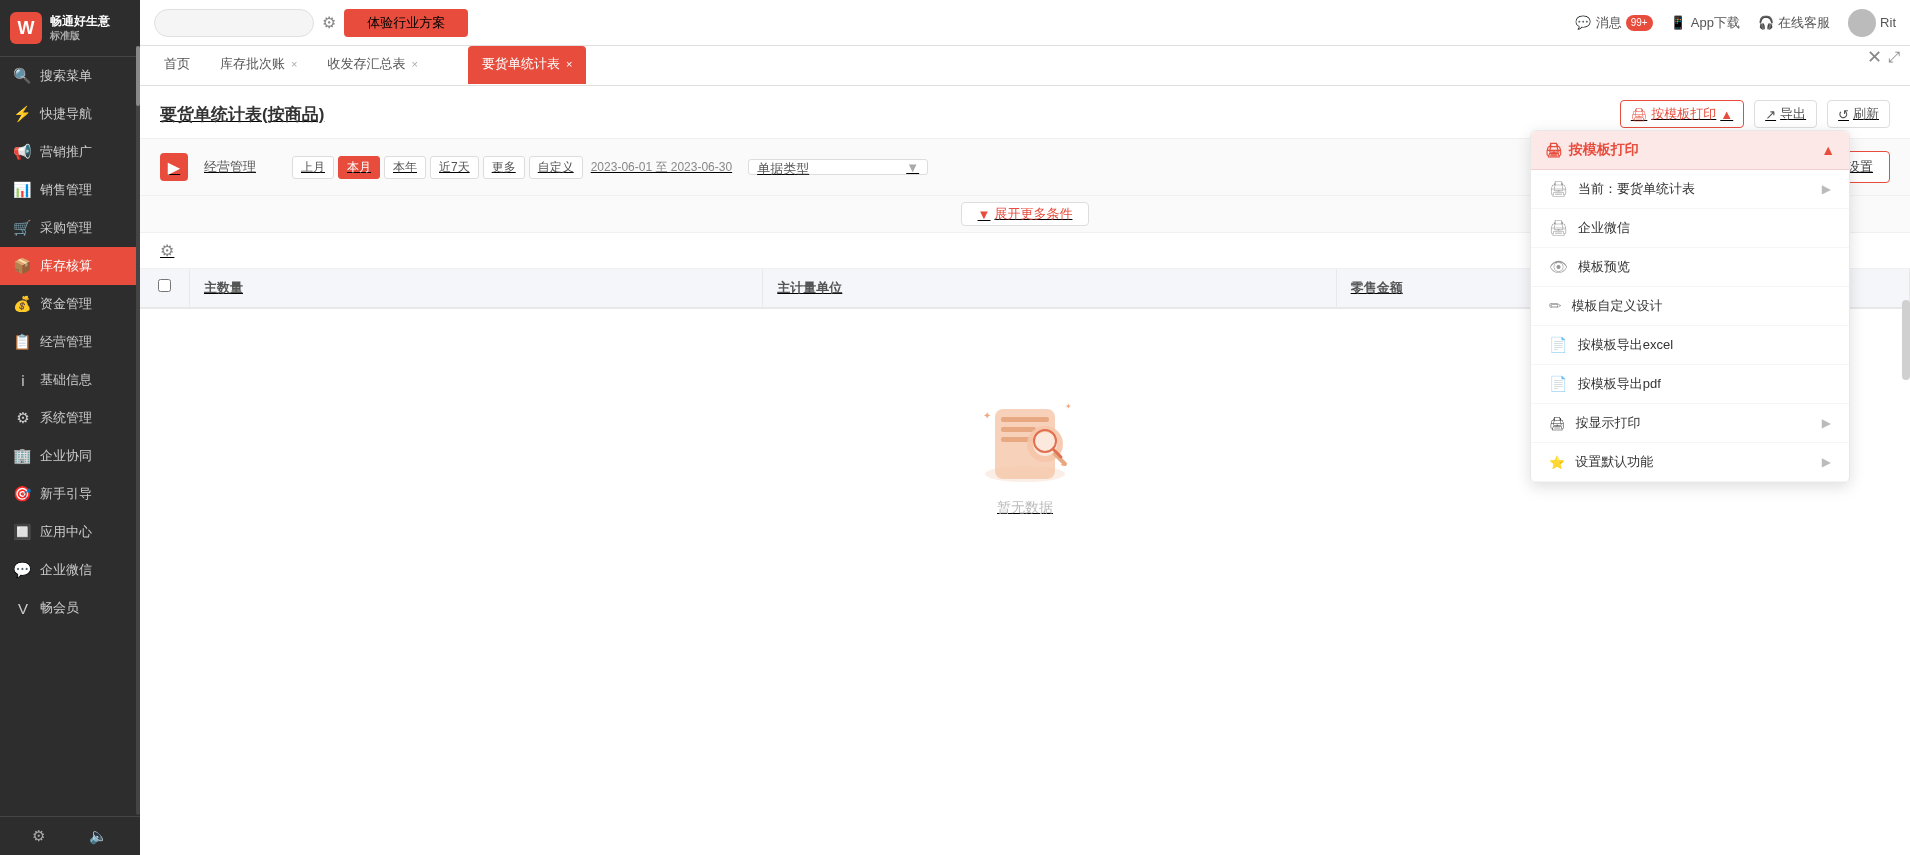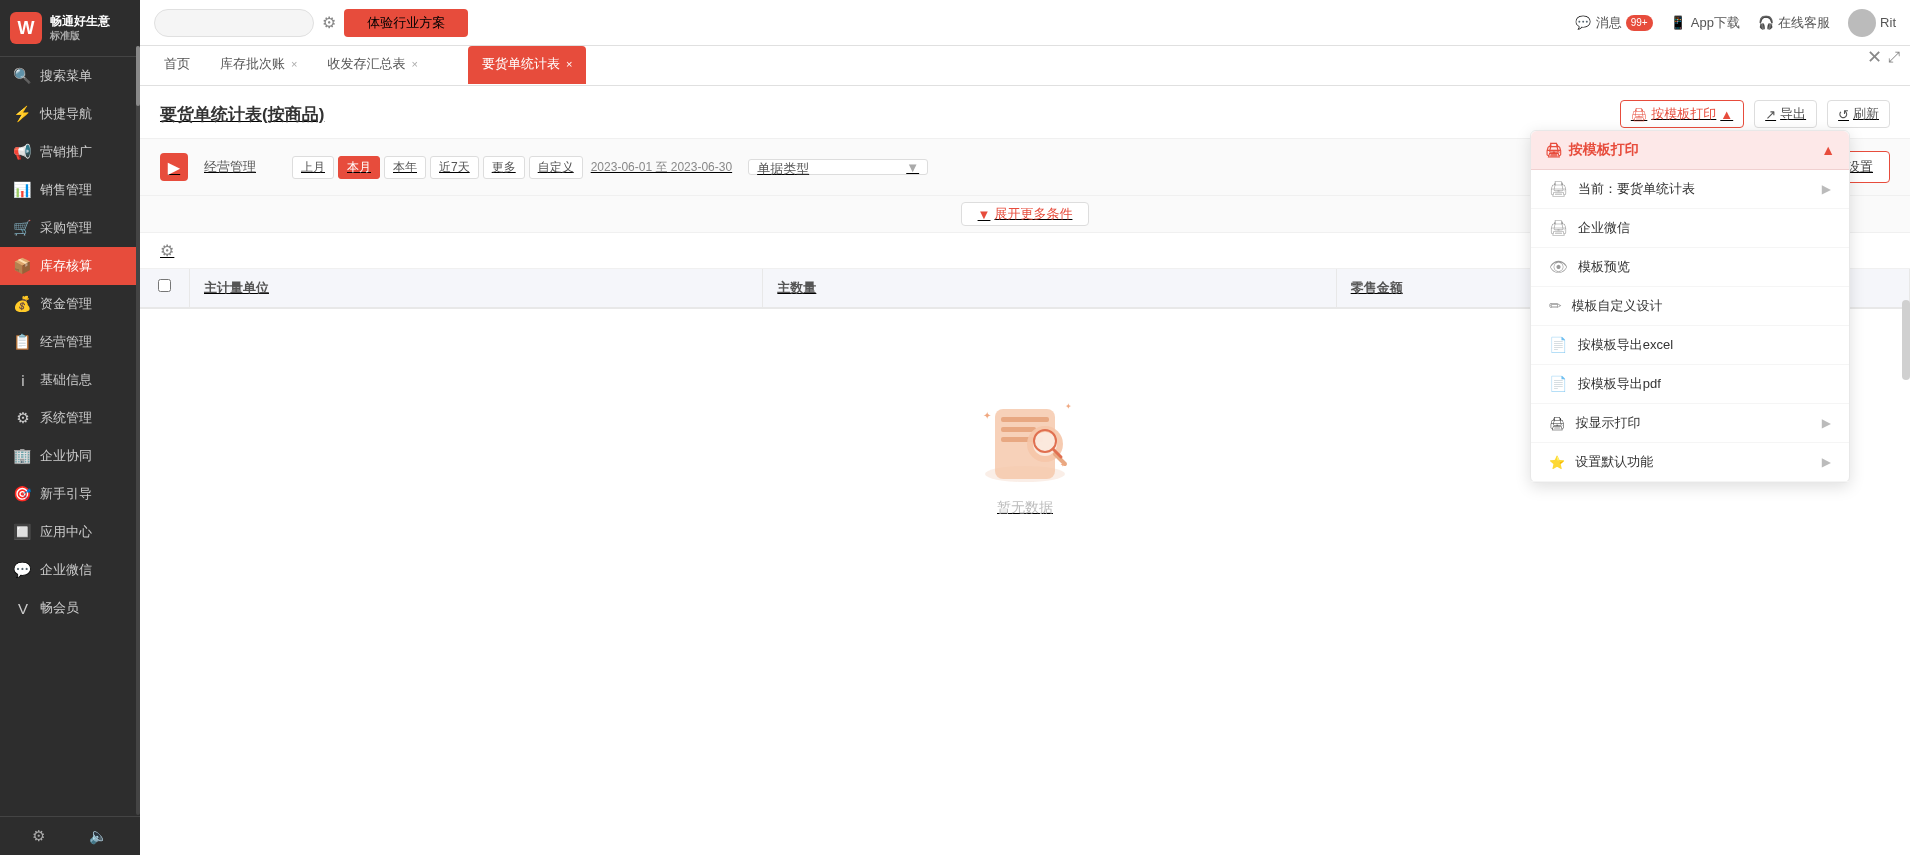--- a/index.html
+++ b/index.html
@@ -379,22 +379,22 @@
     </div>
 
     <div class="table-area">
       <div class="table-toolbar">
         <span class="table-gear">⚙</span>
       </div>
       <div class="table-header">
         <div class="th" style="width:50px;text-align:center;">
           <input type="checkbox" style="">
         </div>
+        <div class="th qty">主数量</div>
         <div class="th unit">主计量单位</div>
-        <div class="th qty">主数量</div>
         <div class="th amount">零售金额</div>
       </div>
 
       <div class="empty-area">
         <div class="empty-img">
 
           <svg width="120" height="100" viewBox="0 0 120 100" fill="none" xmlns="http://www.w3.org/2000/svg">
             <ellipse cx="60" cy="85" rx="40" ry="8" fill="#f5ddd0" opacity="0.5"></ellipse>
             <rect x="30" y="20" width="60" height="70" rx="8" fill="#f5c5a8" opacity="0.8"></rect>
             <rect x="36" y="28" width="48" height="5" rx="2" fill="#e8a882"></rect>

